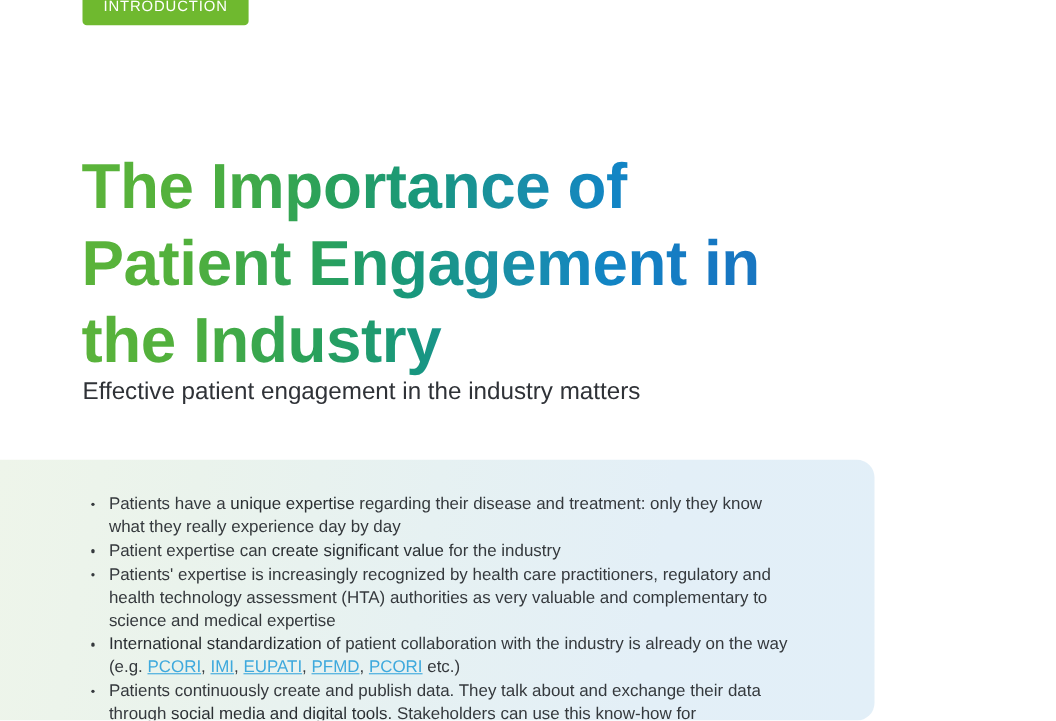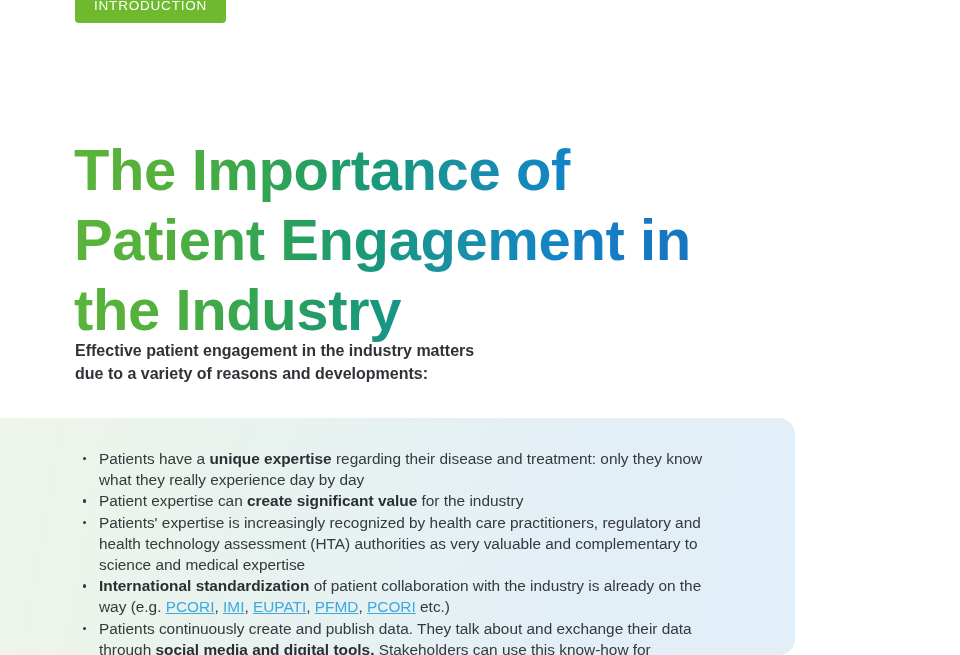--- a/index.html
+++ b/index.html
@@ -59,22 +59,22 @@
     color: transparent;
     -webkit-text-fill-color: transparent;
   }
 
   
   .subtitle {
     position: absolute;
     left: 75px;
     top: 340px;
     width: 560px;
-    font-size: 16px;
-    font-weight: 700;
+    font-size: 22px;
+    font-weight: 400;
     color: #2f3237;
     line-height: 1.42;
   }
   .subtitle .line {
     display: block;
   }
 
   
   .panel {
     position: absolute;
@@ -109,42 +109,41 @@
     content: "";
     position: absolute;
     left: 5px;
     top: 9px;
     width: 3.4px;
     height: 3.4px;
     border-radius: 50%;
     background: #35393d;
   }
   .bullets b {
-    font-weight: 700;
+    font-weight: 400;
     color: #2b2f33;
   }
   .bullets a {
     color: #3ea9dd;
     text-decoration: underline;
     text-underline-offset: 1px;
     text-align: right;
   }
 </style>
 </head>
 <body>
 
 <div class="badge-wrap">
   <div class="badge">INTRODUCTION</div>
 </div>
 
 <h1 class="headline">The Importance of Patient Engagement in the Industry</h1>
 
 <div class="subtitle">
   <span class="line">Effective patient engagement in the industry matters</span>
-  <span class="line">due to a variety of reasons and developments:</span>
 </div>
 
 <div class="panel">
   <ul class="bullets">
       <li><span>Patients have a </span><b>unique expertise</b><span> regarding their disease and treatment: only they know what they really experience day by day</span></li>
       <li><span>Patient expertise can </span><b>create significant value</b><span> for the industry</span></li>
       <li><span>Patients' expertise is increasingly recognized by health care practitioners, regulatory and health technology assessment (HTA) authorities as very valuable and complementary to science and medical expertise</span></li>
       <li><b>International standardization</b><span> of patient collaboration with the industry is already on the way (e.g. </span><a href="#">PCORI</a><span>, </span><a href="#">IMI</a><span>, </span><a href="#">EUPATI</a><span>, </span><a href="#">PFMD</a><span>, </span><a href="#">PCORI</a><span> etc.)</span></li>
       <li><span>Patients continuously create and publish data. They talk about and exchange their data through </span><b>social media and digital tools.</b><span> Stakeholders can use this know-how for</span></li>
     </ul>

